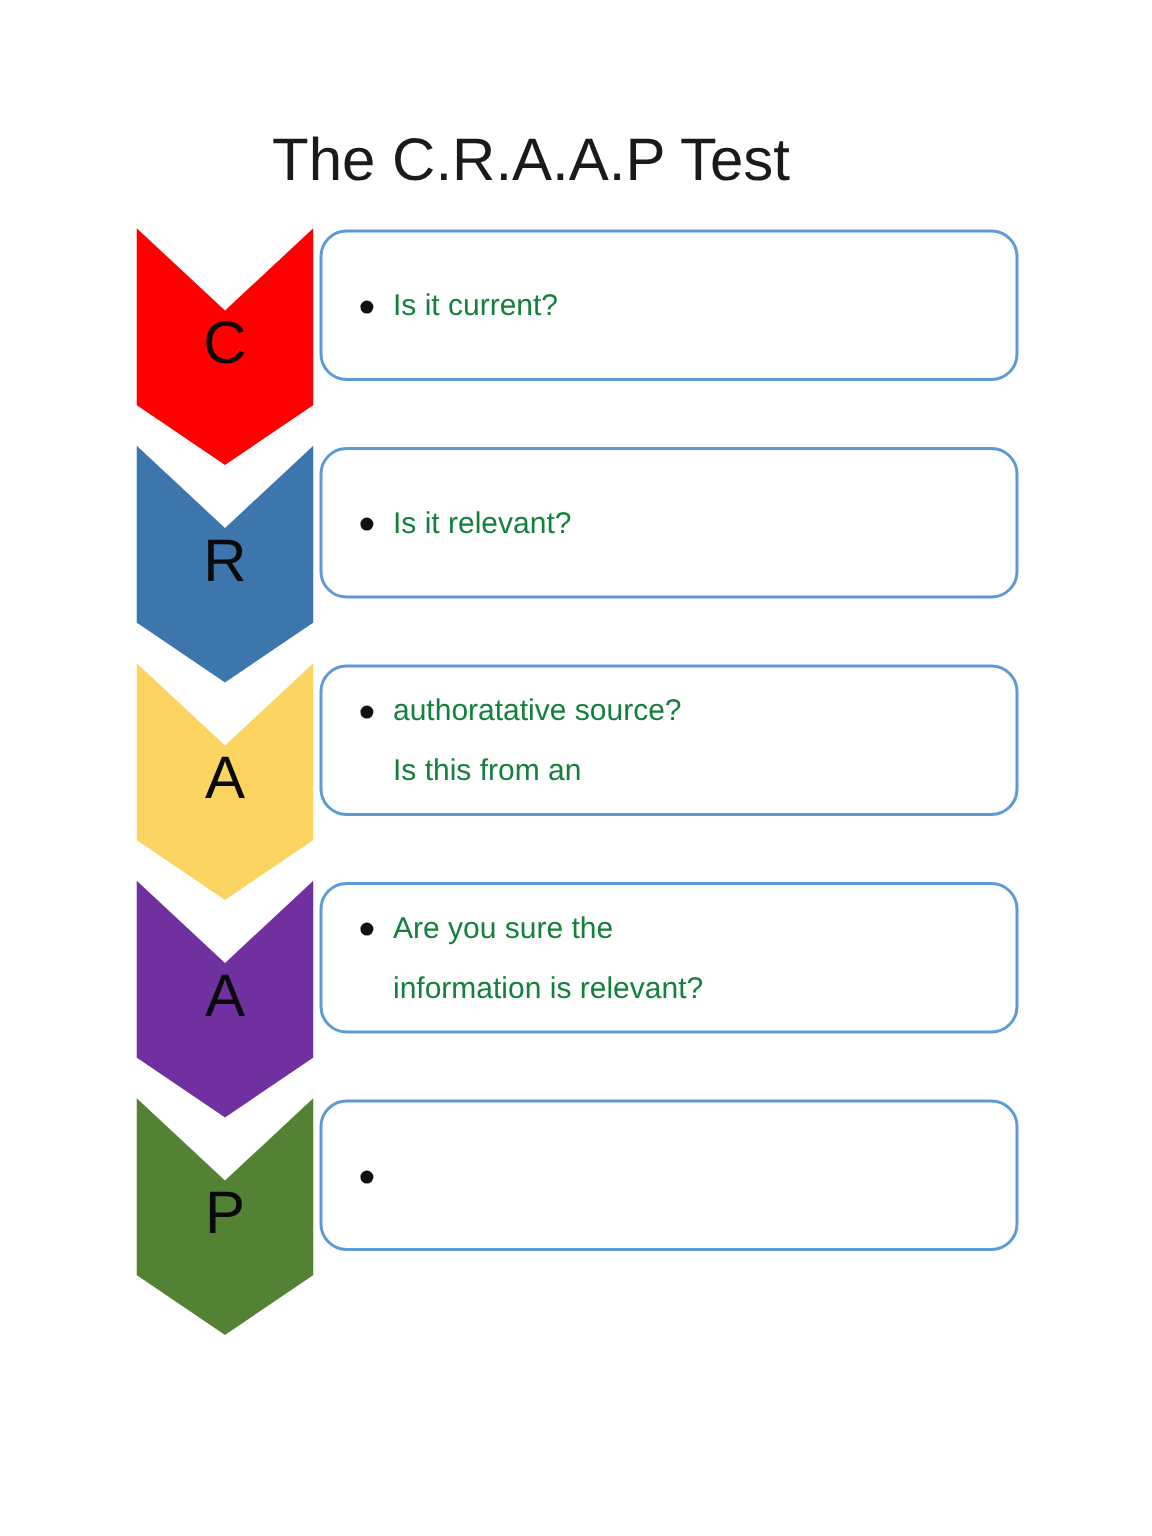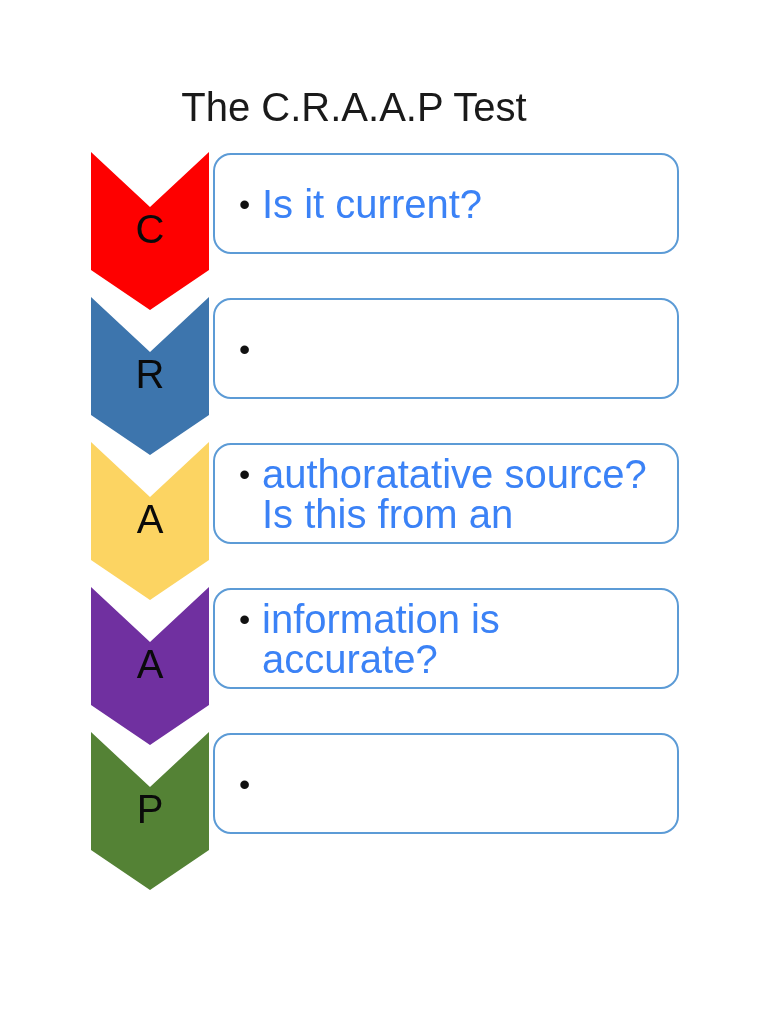--- a/index.html
+++ b/index.html
@@ -69,23 +69,23 @@
     padding-right: 6px;
   }
   .bullet {
     flex: 0 0 23px;
     width: 23px;
     font-size: 32px;
     line-height: 40px;
     color: #111111;
   }
   .qtext {
-    font-size: 40px;
+    font-size: 20px;
     line-height: 40px;
-    color: #3b82f6;
+    color: #15803d;
   }
   .qline:empty { display: none; }
 </style>
 </head>
 <body>
 
 <div class="canvas">
 
   <div class="title">The C.R.A.A.P Test</div>
 
@@ -110,20 +110,24 @@
   <div class="row">
     <div class="arrow" style="top:297px">
       <svg viewBox="0 0 118 158">
         <polygon points="0,0 59,55 118,0 118,118 59,158 0,118" fill="#3D75AD"></polygon>
       </svg>
       <div class="arrow-letter">R</div>
     </div>
     <div class="qbox" style="top: 298px; border-color: rgb(92, 155, 214);">
       <div class="qcontent">
         <span class="bullet">•</span>
+        <div class="qtext">
+          <div class="qline">Is it relevant?</div>
+
+        </div>
       </div>
     </div>
   </div>
 
   <div class="row">
     <div class="arrow" style="top:442px">
       <svg viewBox="0 0 118 158">
         <polygon points="0,0 59,55 118,0 118,118 59,158 0,118" fill="#FCD462"></polygon>
       </svg>
       <div class="arrow-letter">A</div>
@@ -143,21 +147,22 @@
     <div class="arrow" style="top:587px">
       <svg viewBox="0 0 118 158">
         <polygon points="0,0 59,55 118,0 118,118 59,158 0,118" fill="#7030A0"></polygon>
       </svg>
       <div class="arrow-letter">A</div>
     </div>
     <div class="qbox" style="top: 588px; border-color: rgb(92, 155, 214);">
       <div class="qcontent">
         <span class="bullet">•</span>
         <div class="qtext">
-          <div class="qline">information is accurate?</div>
+          <div class="qline">Are you sure the</div>
+          <div class="qline">information is relevant?</div>
         </div>
       </div>
     </div>
   </div>
 
   <div class="row">
     <div class="arrow" style="top:732px">
       <svg viewBox="0 0 118 158">
         <polygon points="0,0 59,55 118,0 118,118 59,158 0,118" fill="#548235"></polygon>
       </svg>

